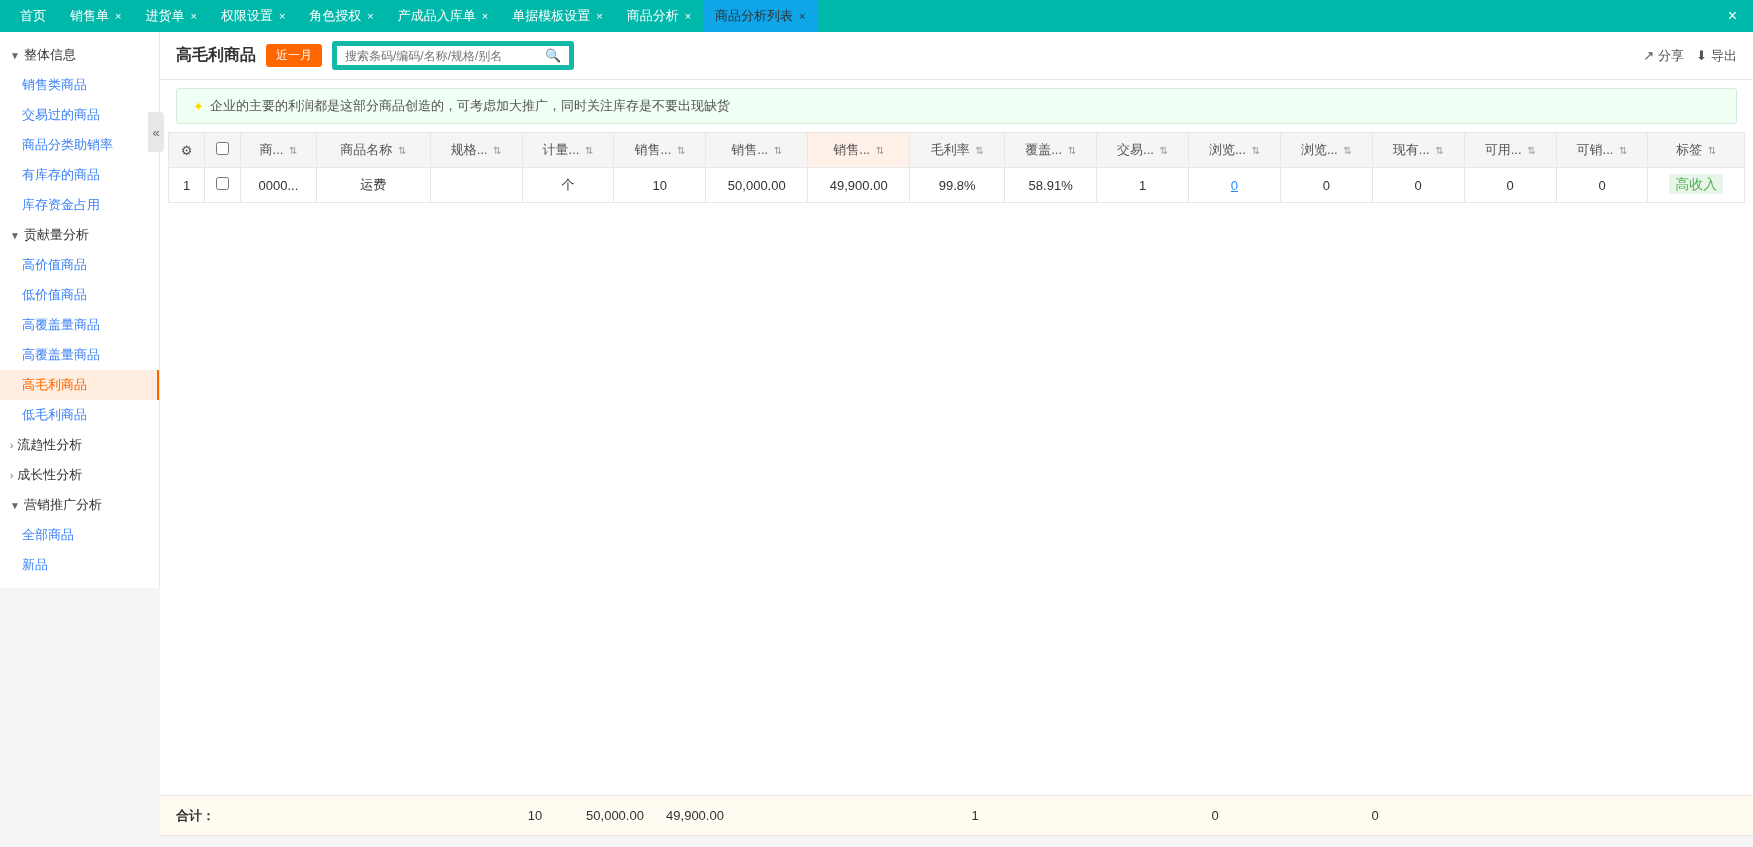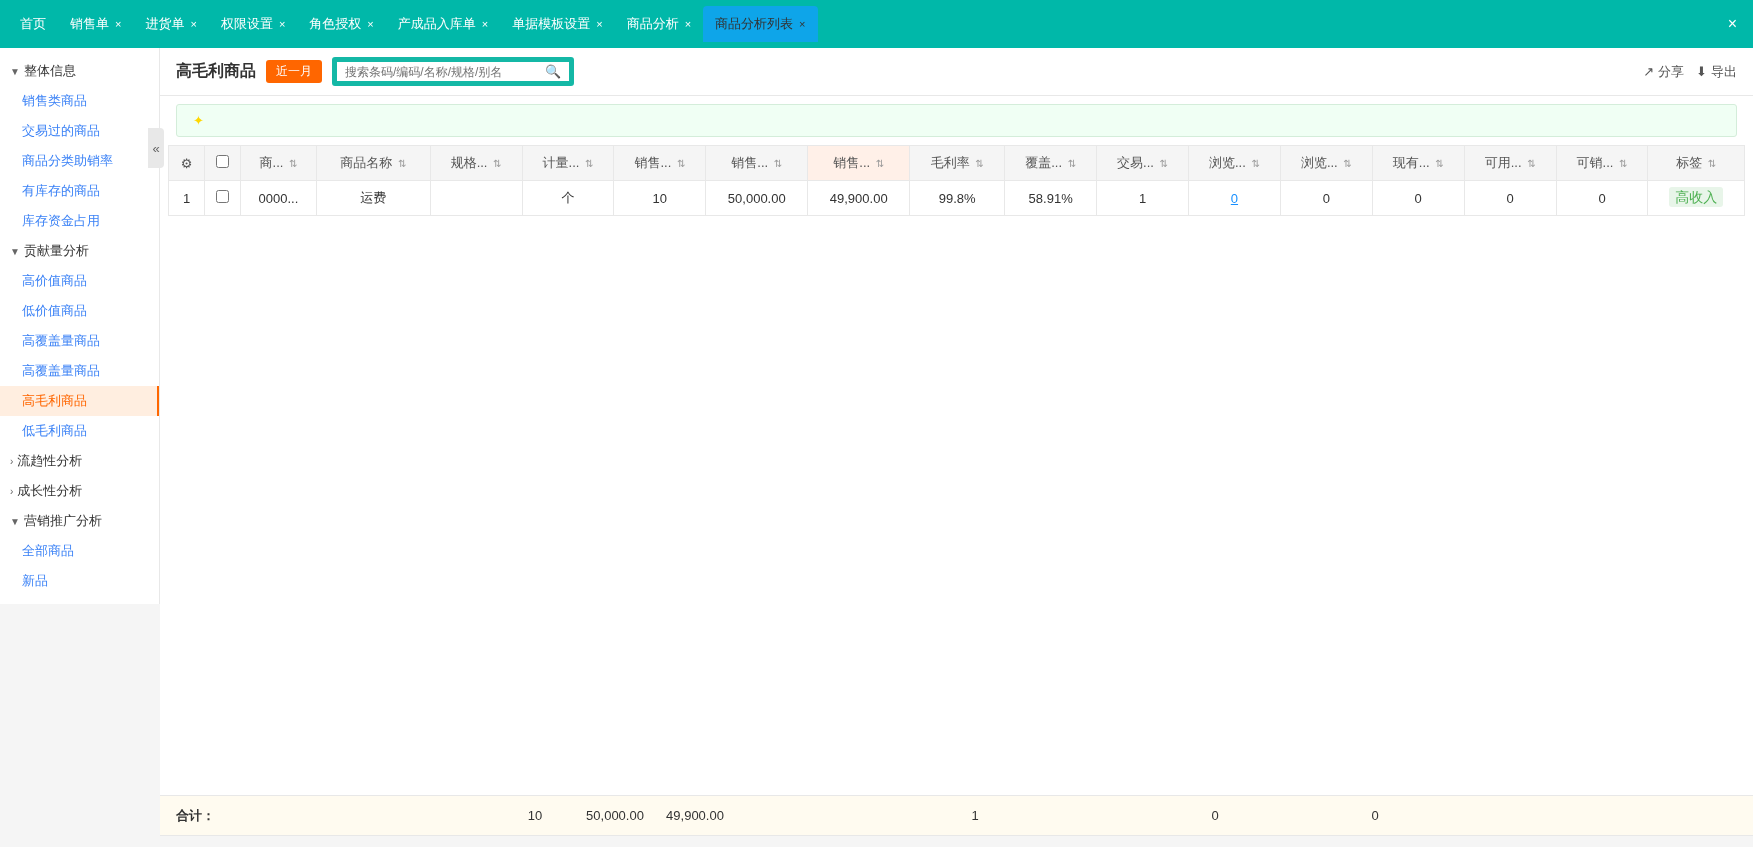--- a/index.html
+++ b/index.html
@@ -3,21 +3,21 @@
   <meta charset="utf-8">
   <style>
     * { box-sizing: border-box; margin: 0; padding: 0; font-family: 'Microsoft YaHei', Arial, sans-serif; font-size: 13px; }
     body { background: #f5f5f5; overflow: hidden; height: 847px; display: flex; flex-direction: column; }
 
     
     .top-nav {
       background: #00b8a9;
       display: flex;
       align-items: center;
-      height: 48px;
+      height: 32px;
       padding: 0 8px;
       flex-shrink: 0;
     }
     .nav-item {
       color: #fff;
       padding: 0 12px;
       height: 36px;
       display: flex;
       align-items: center;
       cursor: pointer;
@@ -397,20 +397,21 @@
         </button>
         <button class="action-btn">
           <span>⬇</span>
           <span>导出</span>
         </button>
       </div>
     </div>
 
     <div class="info-banner">
       <span class="info-icon">✦</span>
+      <span>企业的主要的利润都是这部分商品创造的，可考虑加大推广，同时关注库存是不要出现缺货</span>
     </div>
 
     <div class="table-container">
       <table>
         <thead>
           <tr>
             <th style="width:36px;">
               <span>⚙</span>
             </th>
             <th style="width:36px;">

